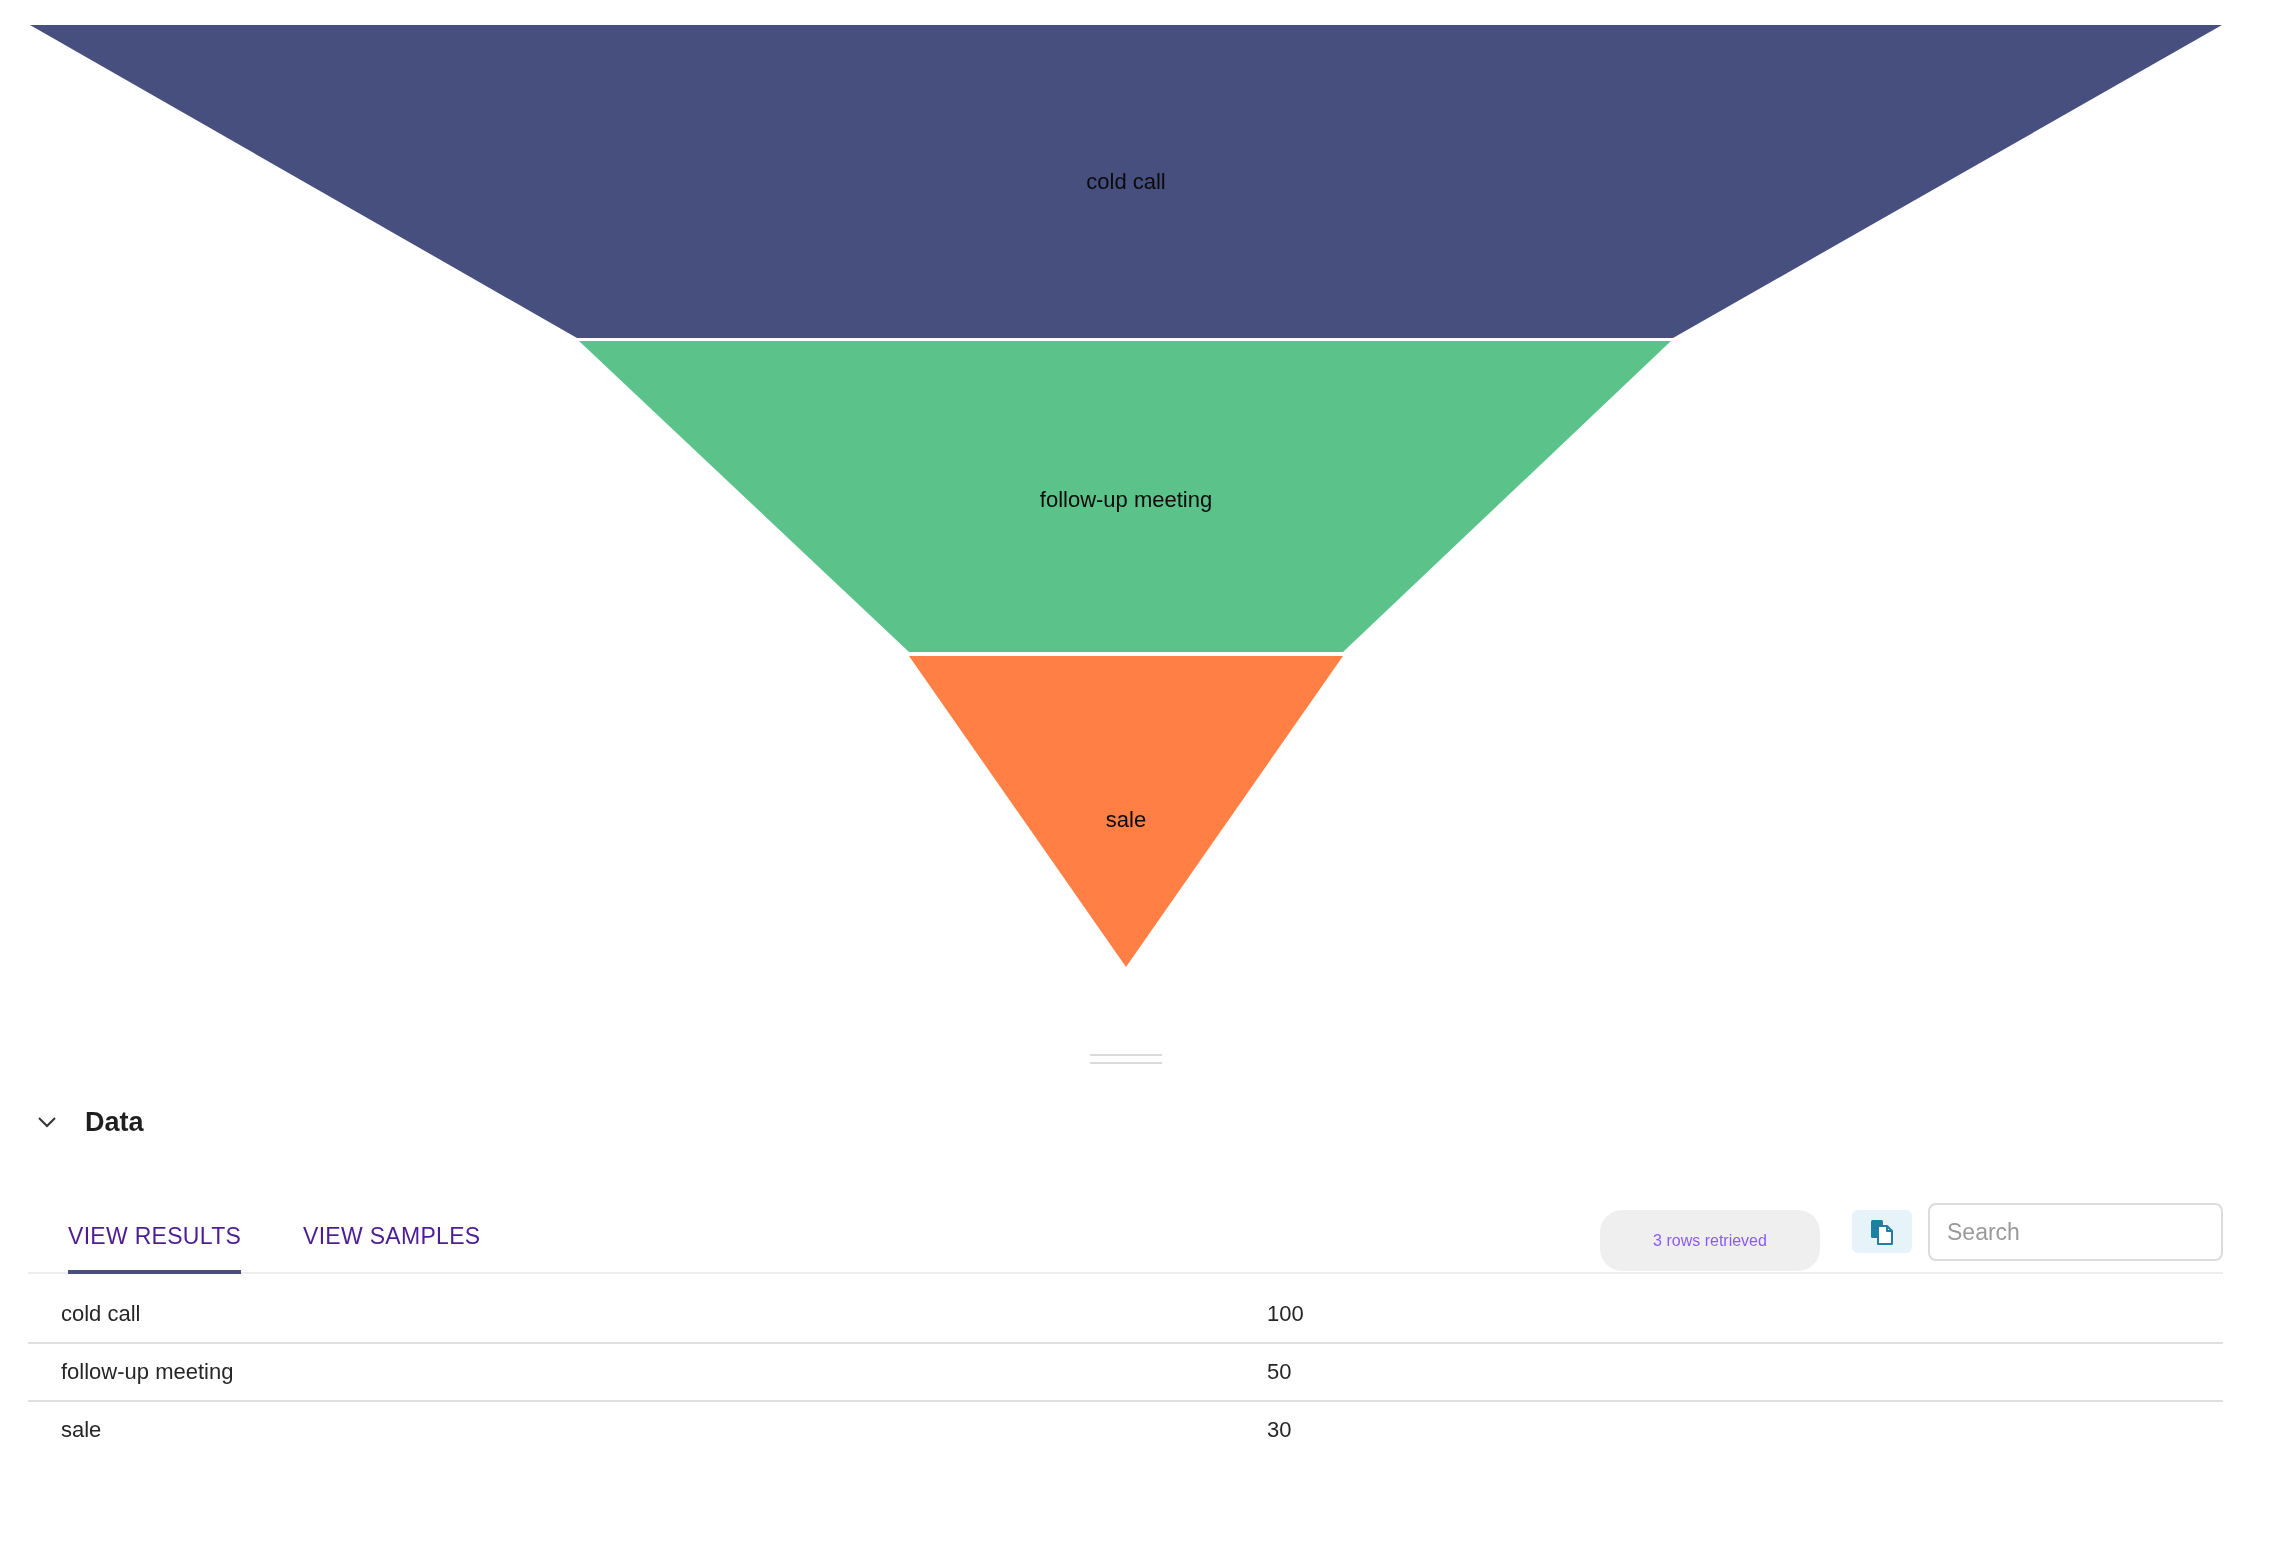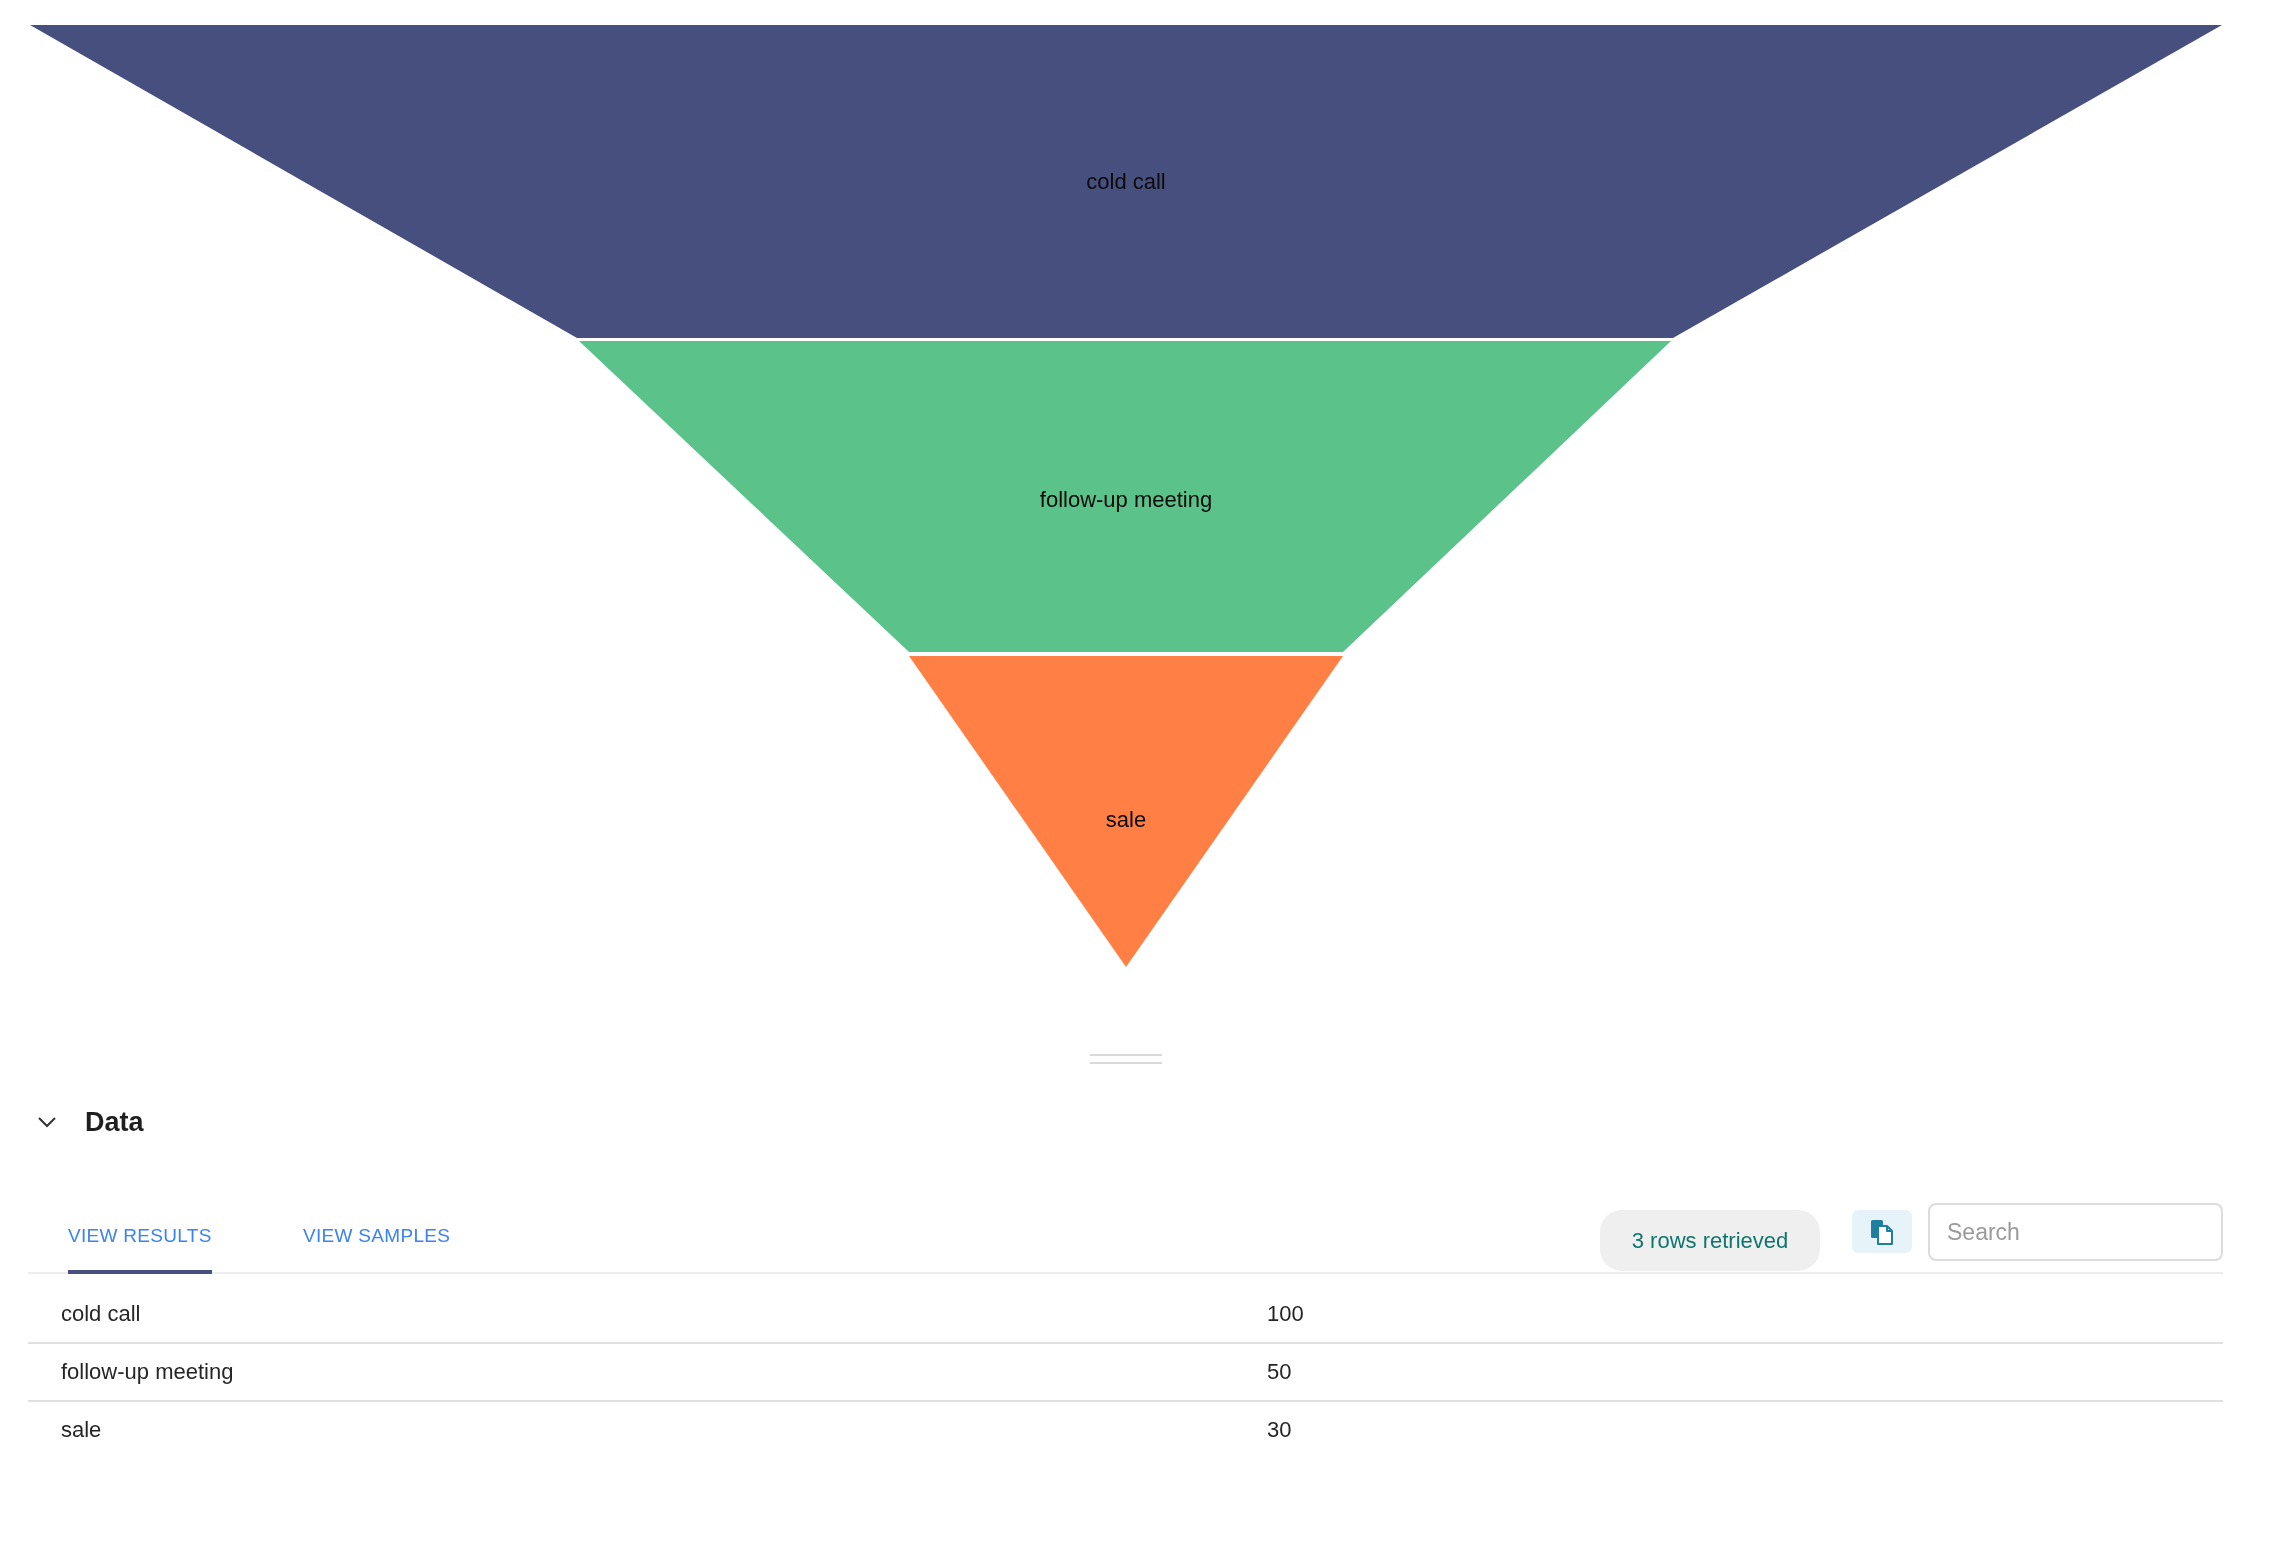--- a/index.html
+++ b/index.html
@@ -13,26 +13,26 @@
   .drag-handle { position: absolute; left: 1090px; top: 1052px; width: 72px; height: 14px; cursor: row-resize; }
   .drag-handle span { position: absolute; left: 0; width: 72px; height: 2px; background: #dadada; }
   .drag-handle span.l1 { top: 2px; }
   .drag-handle span.l2 { top: 10px; }
 
   .data-header { position: absolute; left: 36px; top: 1100px; height: 44px; display: flex; align-items: center; cursor: pointer; }
   .chevron { width: 22px; height: 22px; margin-right: 27px; }
   .data-title { font-size: 27px; font-weight: 600; color: #1f1f1f; font-family: "Liberation Sans", sans-serif; }
 
   .tabs { position: absolute; left: 28px; top: 1200px; width: 2195px; height: 74px; border-bottom: 2px solid #ededed; }
-  .tab { position: absolute; top: 0; height: 72px; font-size: 19px; color: #3b82f6; letter-spacing: 0.3px; display: flex; align-items: center; cursor: pointer; }
+  .tab { position: absolute; top: 0; height: 72px; font-size: 23px; color: #4c1d95; letter-spacing: 0.3px; display: flex; align-items: center; cursor: pointer; }
   .tab.active::after { content: ""; position: absolute; left: 0; right: 0; bottom: -2px; height: 4px; background: #484f7e; }
   .tab-results { left: 40px; }
   .tab-samples { left: 275px; }
 
-  .rows-pill { position: absolute; left: 1600px; top: 1210px; width: 220px; height: 61px; border-radius: 22px; background: #efefef; font-size: 22px; color: #0f766e; display: flex; align-items: center; justify-content: center; }
+  .rows-pill { position: absolute; left: 1600px; top: 1210px; width: 220px; height: 61px; border-radius: 22px; background: #efefef; font-size: 16px; color: #8b5cf6; display: flex; align-items: center; justify-content: center; }
   .copy-btn { position: absolute; left: 1852px; top: 1210px; width: 60px; height: 43px; border-radius: 6px; background: #e6f4f9; display: flex; align-items: center; justify-content: center; cursor: pointer; }
   .search-input { position: absolute; left: 1928px; top: 1203px; width: 295px; height: 58px; border: 2px solid #dcdcdc; border-radius: 8px; padding: 0 17px; font-size: 23px; color: #333; font-family: "Liberation Sans", sans-serif; outline: none; background: #fff; }
   .search-input::placeholder { color: #9a9a9a; }
 
   .table { position: absolute; left: 28px; top: 1286px; width: 2195px; }
   .thead { position: relative; height: 58px; }
   .th { position: absolute; top: 0; height: 58px; display: flex; align-items: center; font-size: 22px; font-weight: 700; color: #1f1f1f; cursor: pointer; }
   .th .sort { margin-left: 18px; display: inline-flex; flex-direction: column; gap: 2px; }
   .th .sort i { display: block; width: 0; height: 0; border-left: 5px solid transparent; border-right: 5px solid transparent; }
   .th .sort i.up { border-bottom: 6px solid #d4d4d4; }

